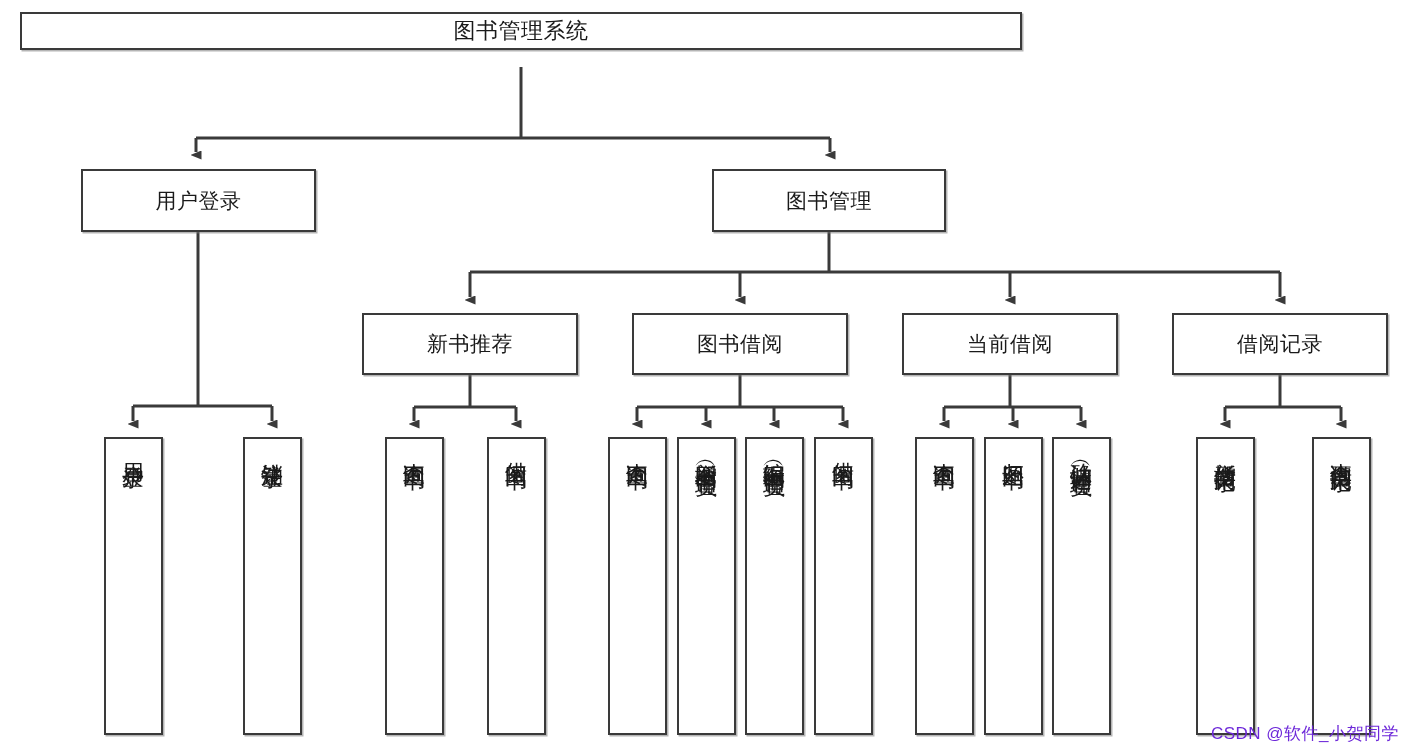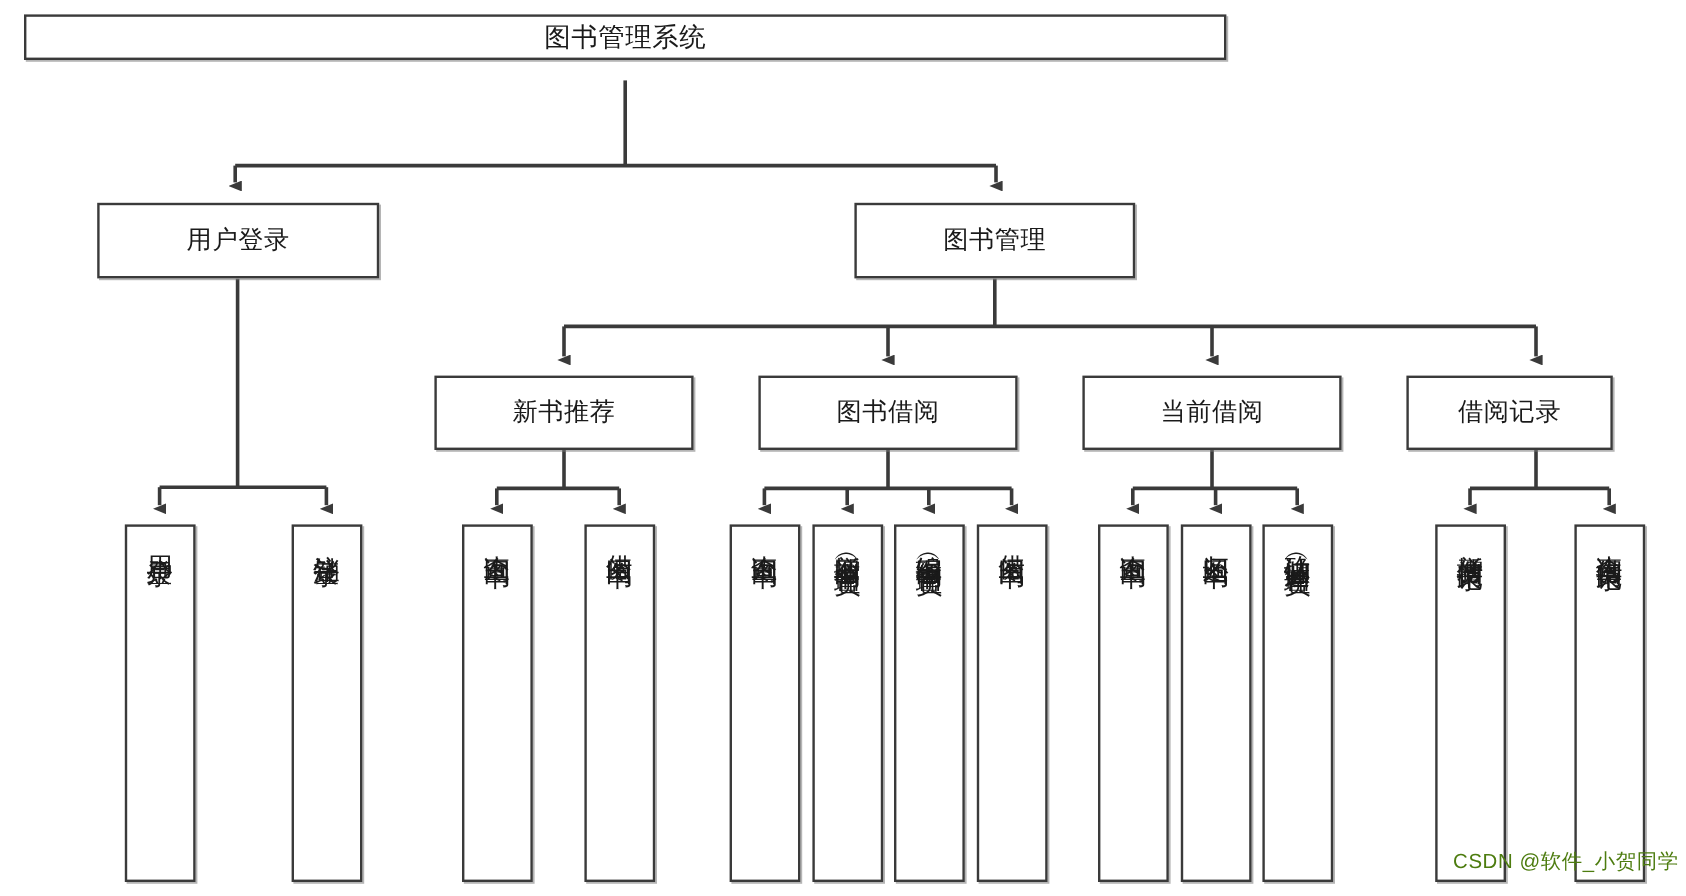--- a/index.html
+++ b/index.html
@@ -62,23 +62,23 @@
     writing-mode: vertical-rl;
     text-orientation: upright;
     font-size: 22px;
     line-height: 1.05;
     letter-spacing: 2px;
     white-space: nowrap;
   }
   .watermark {
     position: absolute;
     right: 6px;
-    bottom: 18px;
+    bottom: 2px;
     font-size: 17px;
-    color: #4d7c0f;
+    color: #6d28d9;
     letter-spacing: 0.5px;
     z-index: 5;
     white-space: nowrap;
     font-family: "Liberation Sans", "DejaVu Sans", sans-serif;
     text-align: center;
   }
 </style>
 </head>
 <body>
 
@@ -147,21 +147,21 @@
 
   <div class="node horiz" style="left:712px;top:169px;width:234px;height:63px;">
     <span class="lbl">图书管理</span>
   </div>
   <div class="node horiz" style="left:632px;top:313px;width:216px;height:62px;">
     <span class="lbl">图书借阅</span>
   </div>
   <div class="node horiz" style="left:902px;top:313px;width:216px;height:62px;">
     <span class="lbl">当前借阅</span>
   </div>
-  <div class="node horiz" style="left:1172px;top:313px;width:172px;height:62px;">
+  <div class="node horiz" style="left:1172px;top:313px;width:216px;height:62px;">
     <span class="lbl">借阅记录</span>
   </div>
 
   <div class="node vert" style="left:104px;top:437px;width:59px;height:298px;">
     <span class="lbl">用户登录</span>
   </div>
   <div class="node vert" style="left:243px;top:437px;width:59px;height:298px;">
     <span class="lbl">注销登录</span>
   </div>
 

